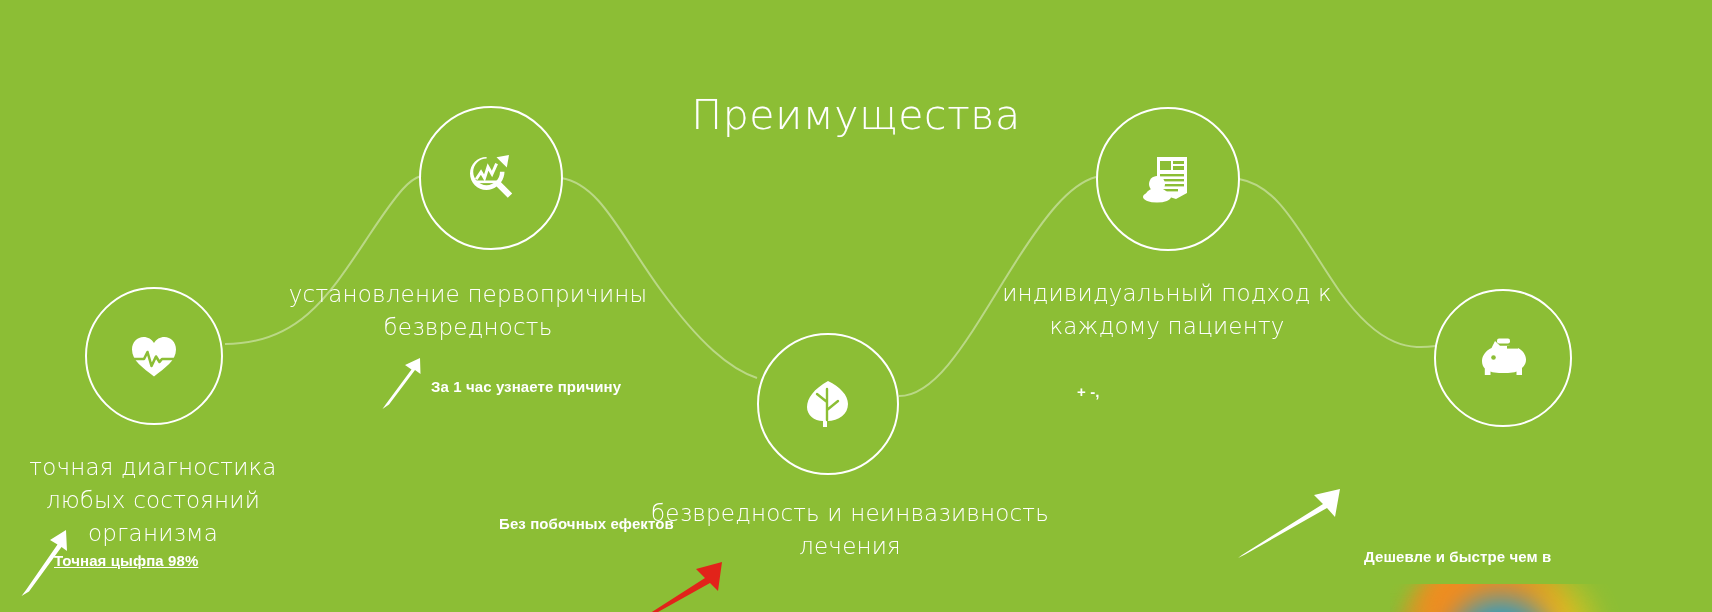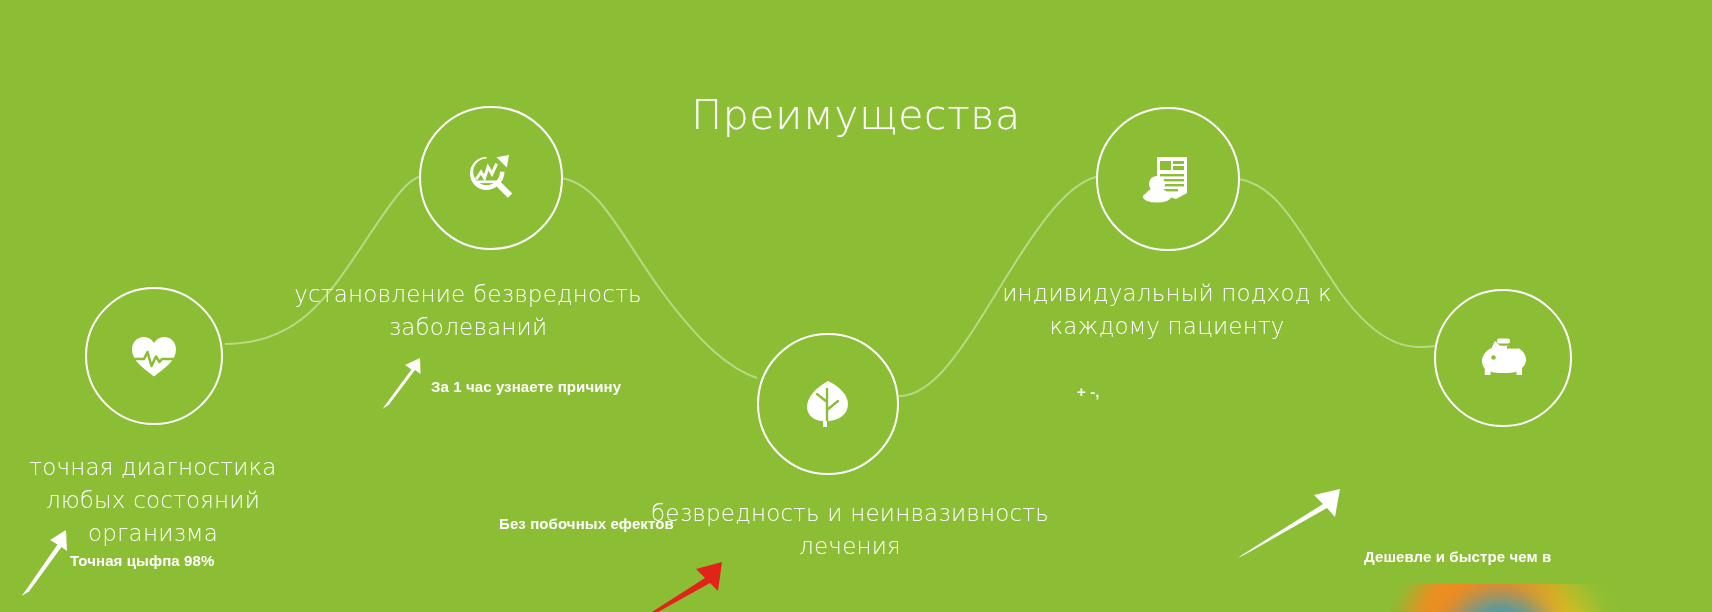--- a/index.html
+++ b/index.html
@@ -61,21 +61,21 @@
   #label-harmless{left:640px;top:453px;width:420px;}
   #label-individual{left:985px;top:233px;width:364px;text-align:center;}
   #label-economy{left:1320px;top:406px;width:388px;}
 
   
   .note{position:absolute;color:#ffffff;font-size:15px;line-height:26px;
         font-weight:600;font-family:"Liberation Sans",sans-serif;
         letter-spacing:.1px;}
   .note.clip2{height:28px;overflow:hidden;}
 
-  #note-diagnostics{left:70px;top:504px;width:230px;}
+  #note-diagnostics{left:54px;top:504px;width:230px;text-decoration:underline;}
   #note-rootcause{left:431px;top:330px;width:230px;}
   #note-harmless{left:499px;top:467px;width:220px;}
   #note-individual{left:1077px;top:335px;width:120px;}
   #note-economy{left:1364px;top:500px;width:240px;}
 
   
   svg.arrow{position:absolute;overflow:visible;}
   #arrow-diagnostics{left:20px;top:484px;}
   #arrow-rootcause{left:382px;top:312px;}
   #arrow-harmless{left:626px;top:516px;}
@@ -117,21 +117,21 @@
   <div class="node" id="node-rootcause">
     <span class="ico">
       <svg width="50" height="50" viewBox="0 0 50 50">
         <path fill="#ffffff" d="M20.5 4 C11.4 4 4 11.4 4 20.5 C4 29.6 11.4 37 20.5 37 C24.3 37 27.8 35.7 30.6 33.6 L41.8 44.8 L46.2 40.4 L35 29.2 C37.2 26.4 38.5 22.6 38.5 18.8 L34 18.8 C34 26.2 28 32.2 20.6 32.2 C13.2 32.2 7.2 26.2 7.2 18.8 C7.2 11.4 13.2 5.4 20.6 5.4 L20.6 4 Z"></path>
         <path fill="none" stroke="#ffffff" stroke-width="3" stroke-linecap="square" d="M11 25 L15 19 L18.5 25 L22 14 L26 21 L30 12"></path>
         <path fill="#ffffff" d="M43 2 L30.5 4.2 L40.8 14.5 Z"></path>
         <rect x="10" y="27.5" width="21" height="2.6" fill="#ffffff"></rect>
       </svg>
     </span>
   </div>
-  <div class="label" id="label-rootcause">установление безвредность заболеваний</div>
+  <div class="label" id="label-rootcause">установление первопричины безвредность</div>
   <svg class="arrow" id="arrow-rootcause" width="46" height="54" viewBox="0 0 46 54">
     <path fill="#ffffff" d="M38 2 L23 9 L29.5 13.5 L4 48 L0.5 53 L7 48.5 L33 14 L38.5 18 Z"></path>
   </svg>
   <div class="note clip2" id="note-rootcause">За 1 час узнаете причину заболеваний</div>
 
   <div class="node" id="node-harmless">
     <span class="ico">
       <svg width="42" height="48" viewBox="0 0 42 48">
         <path fill="#ffffff" d="M21 1 C 7 9 0 18 0 27 C 0 35 7 41 16 41 L16 47 L20 47 L20 41 C 32 41 41 34 41 24 C 41 15 33 7 21 1 Z"></path>
         <path fill="none" stroke="#8cbe35" stroke-width="2.4" stroke-linecap="round" d="M20 40 L20 9 M20 22 L10 14 M20 30 L31 21"></path>

